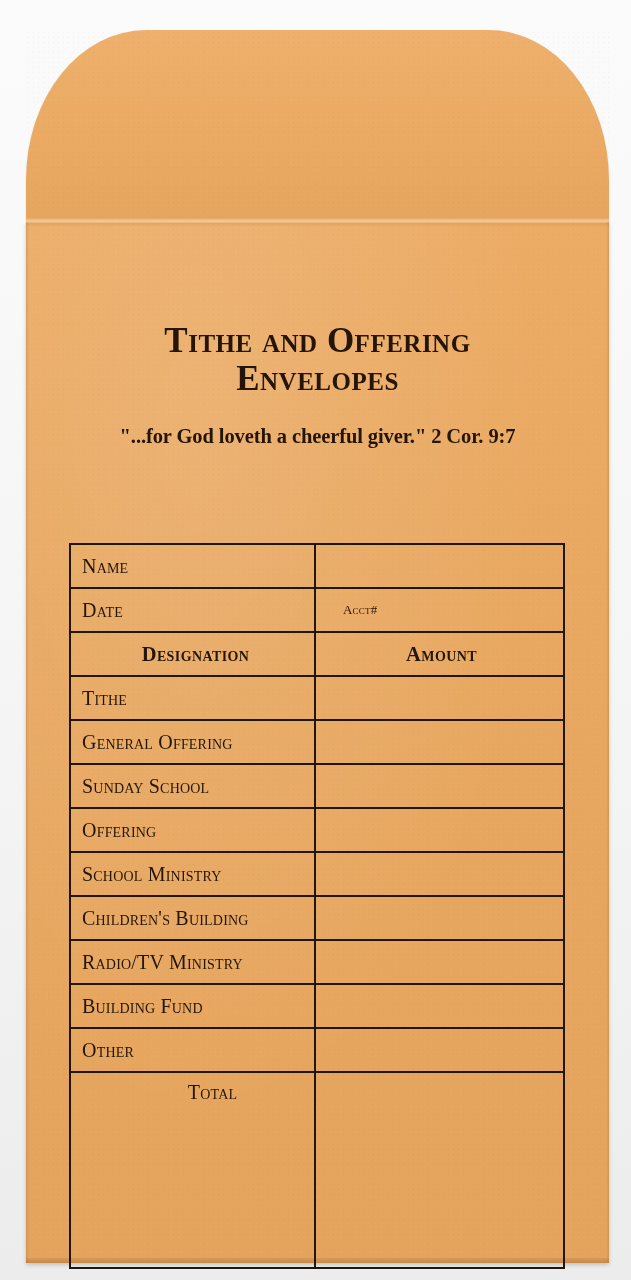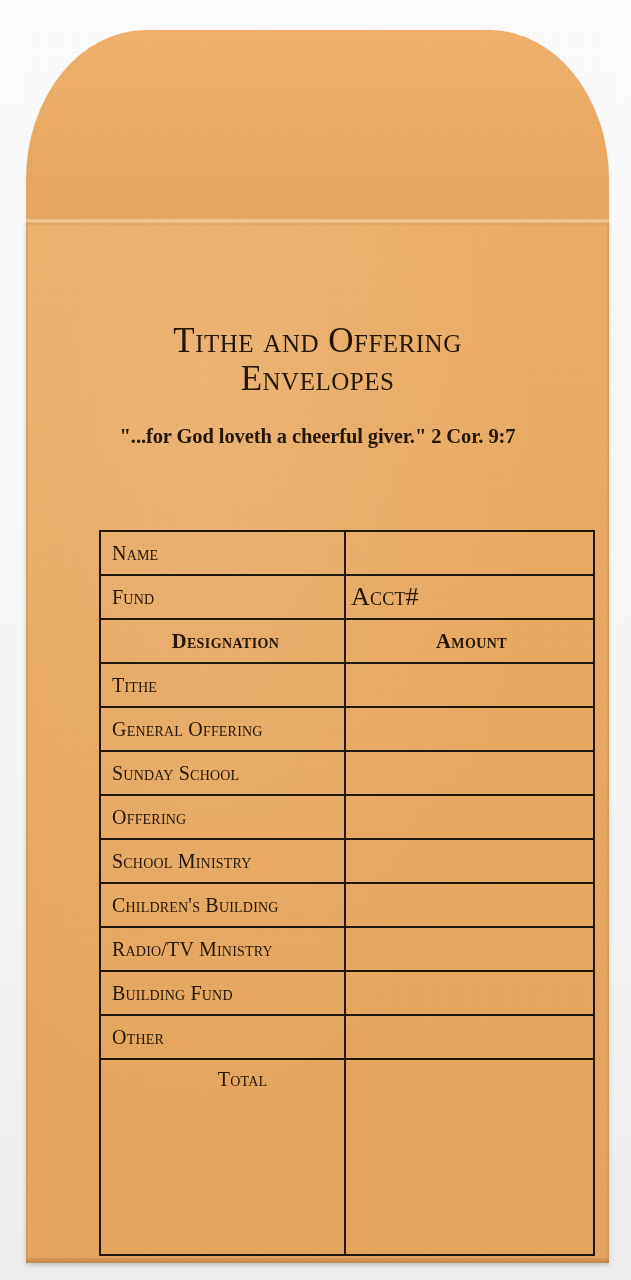--- a/index.html
+++ b/index.html
@@ -94,21 +94,21 @@
   }
 
   .title {
     position: absolute;
     left: 0;
     top: 292px;
     width: 583px;
     text-align: center;
     font-family: "Liberation Serif", "DejaVu Serif", serif;
     font-variant: small-caps;
-    font-weight: 400;
+    font-weight: 700;
     font-size: 35px;
     line-height: 38px;
     letter-spacing: 0.5px;
     color: #241507;
   }
   .title .l2 { display: block; }
 
   .verse {
     position: absolute;
     left: 0;
@@ -119,28 +119,27 @@
     font-size: 20.5px;
     font-weight: 600;
     letter-spacing: -0.1px;
     color: #241507;
   }
 
   
   .ledger {
     position: absolute;
     left: 43px;
-    top: 500px;
+    top: 513px;
     width: 496px;
     height: 726px;
     border: 2px solid #20160c;
     box-sizing: border-box;
     display: flex;
     flex-direction: column;
-    margin-left: 30px;
   }
   .lrow {
     display: flex;
     border-bottom: 2px solid #20160c;
     box-sizing: border-box;
     flex: 0 0 44px;
   }
   .lrow:last-child { border-bottom: none; }
   .lrow.total-row { flex: 1 1 auto; }
 
@@ -155,23 +154,23 @@
     font-size: 20px;
     letter-spacing: 0.2px;
     color: #241507;
     white-space: nowrap;
   }
   .cell-right {
     flex: 1;
     box-sizing: border-box;
     display: flex;
     align-items: center;
-    padding-left: 5px;
+    padding-left: 27px;
     font-variant: small-caps;
-    font-size: 26px;
+    font-size: 13px;
     letter-spacing: 0.2px;
     color: #241507;
     white-space: nowrap;
   }
 
   
   .lrow.headings .cell-left,
   .lrow.headings .cell-right {
     justify-content: center;
     padding-left: 4px;
@@ -238,21 +237,21 @@
       <div class="verse">"...for God loveth a cheerful giver." 2 Cor. 9:7</div>
 
       <div class="ledger">
 
         <div class="lrow">
           <div class="cell-left">Name</div>
           <div class="cell-right"></div>
         </div>
 
         <div class="lrow">
-          <div class="cell-left">Fund</div>
+          <div class="cell-left">Date</div>
           <div class="cell-right">Acct#</div>
         </div>
 
         <div class="lrow headings">
           <div class="cell-left">Designation</div>
           <div class="cell-right">Amount</div>
         </div>
 
         <div class="lrow">
           <div class="cell-left">Tithe</div>

